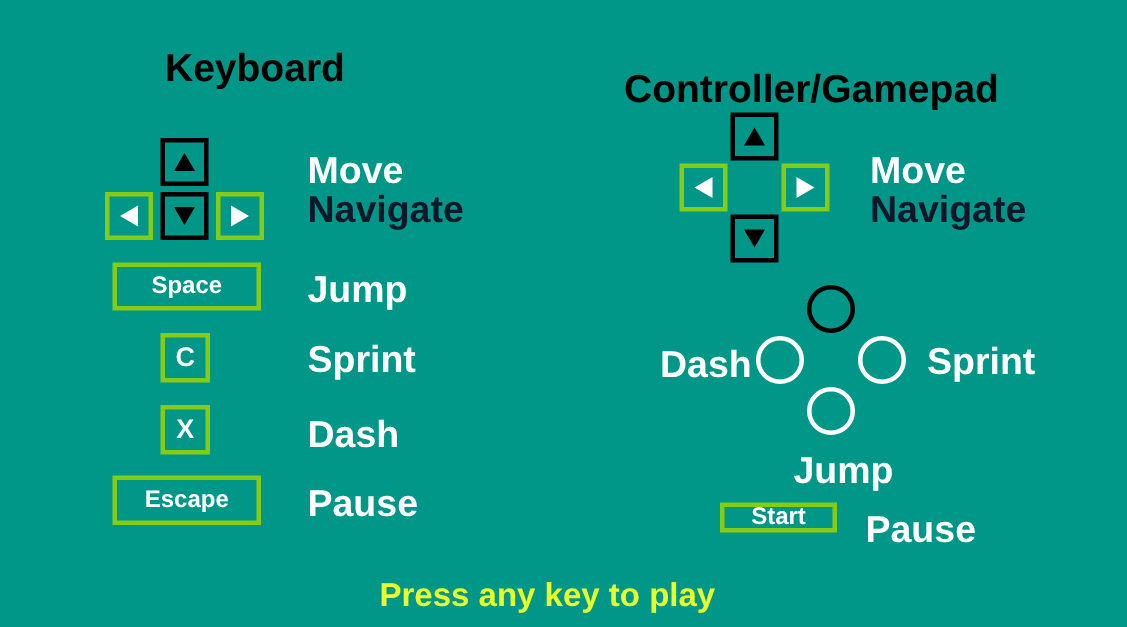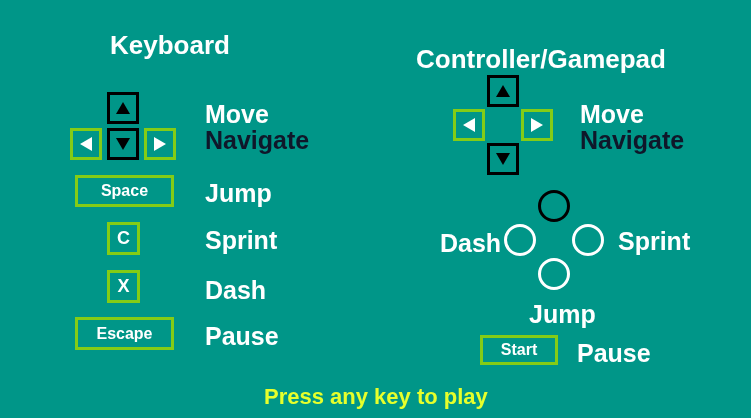--- a/index.html
+++ b/index.html
@@ -5,21 +5,21 @@
     html, body { margin: 0; padding: 0; }
     body {
       width: 751px; height: 418px; overflow: hidden;
       background: #009688;
       font-family: "Liberation Sans", sans-serif;
       color: #ffffff;
       position: relative;
     }
     .abs { position: absolute; }
     .title {
-      font-weight: bold; font-size: 26px; color: #ffffff;
+      font-weight: bold; font-size: 26px; color: #000000;
       white-space: nowrap;
     }
     .label {
       font-size: 25px; color: #ffffff; white-space: nowrap; line-height: 1; font-weight: bold;
     }
     .label.dark { color: #0f172a; }
     .key {
       box-sizing: border-box; display: flex; align-items: center; justify-content: center;
       font-weight: bold; color: #ffffff; font-size: 16px;
     }
@@ -92,16 +92,16 @@
 <div>
   <div class="abs btn-circle black" style="left:538px; top:190px;"></div>
   <div class="abs btn-circle white" style="left:504px; top:224px;"></div>
   <div class="abs btn-circle white" style="left:572px; top:224px;"></div>
   <div class="abs btn-circle white" style="left:538px; top:258px;"></div>
 </div>
 <div class="abs label" style="left:440px; top:231px;">Dash</div>
 <div class="abs label" style="left:618px; top:229px;">Sprint</div>
 <div class="abs label" style="left:529px; top:302px;">Jump</div>
 
-<div class="abs key white" style="left:480px; top:335px; width:78px; height:30px;">Start</div>
+<div class="abs key white" style="left:480px; top:335px; width:78px; height:20px;">Start</div>
 <div class="abs label" style="left:577px; top:341px;">Pause</div>
 
-<div class="abs prompt" style="left:264px; top:384px;">Press any key to play</div>
+<div class="abs prompt" style="left:253px; top:384px;">Press any key to play</div>
 
 </body></html>

